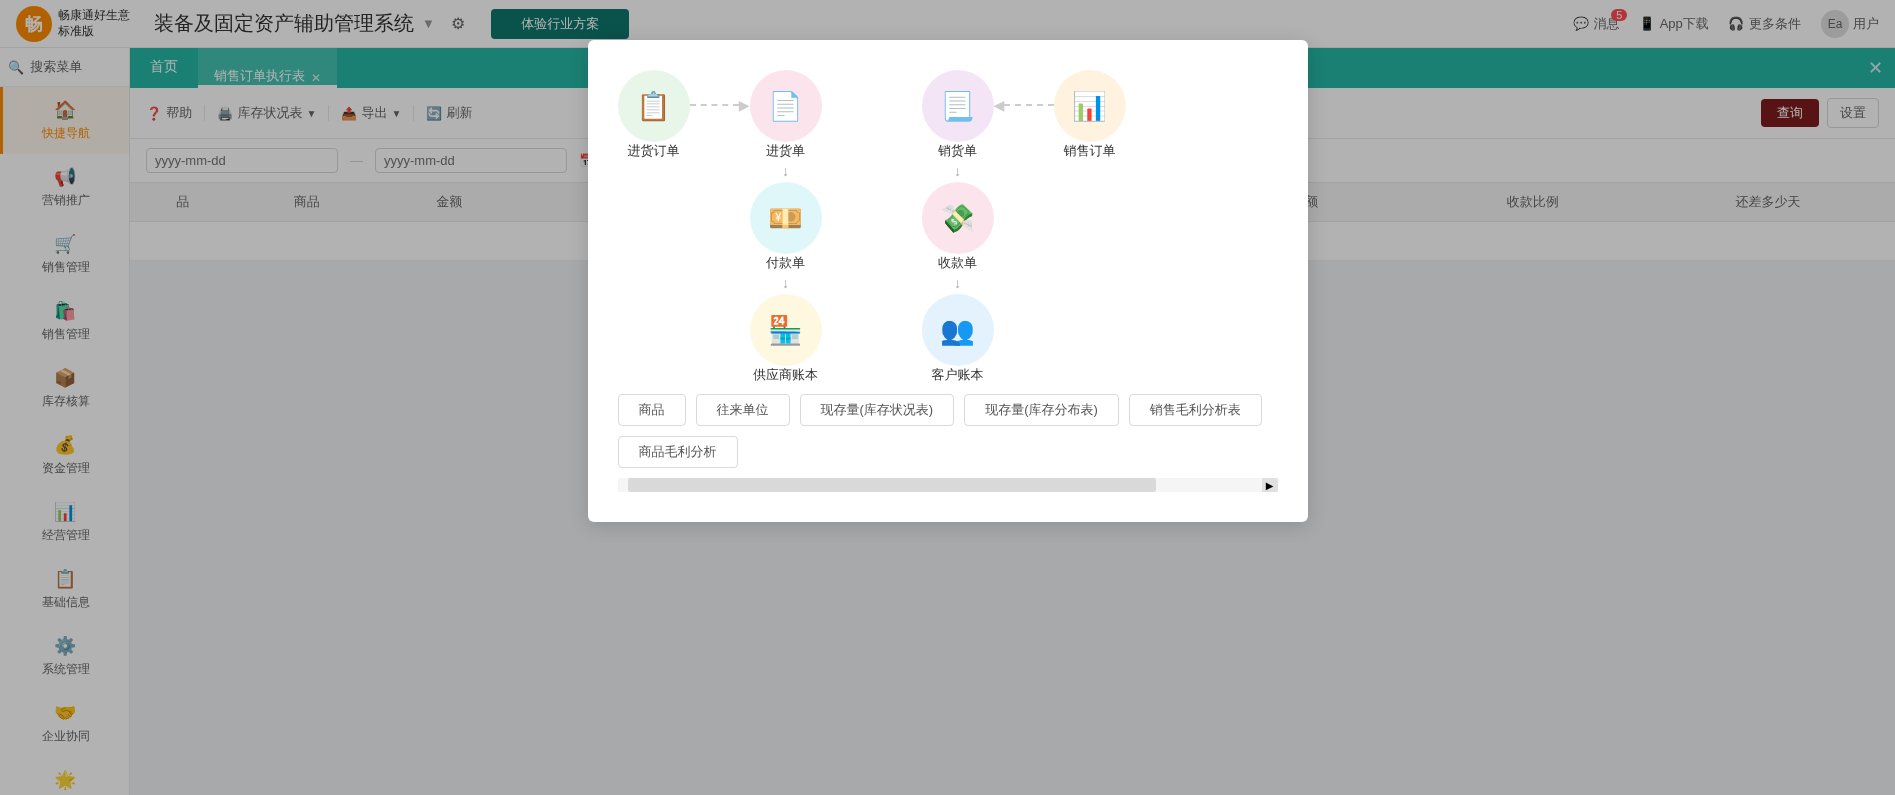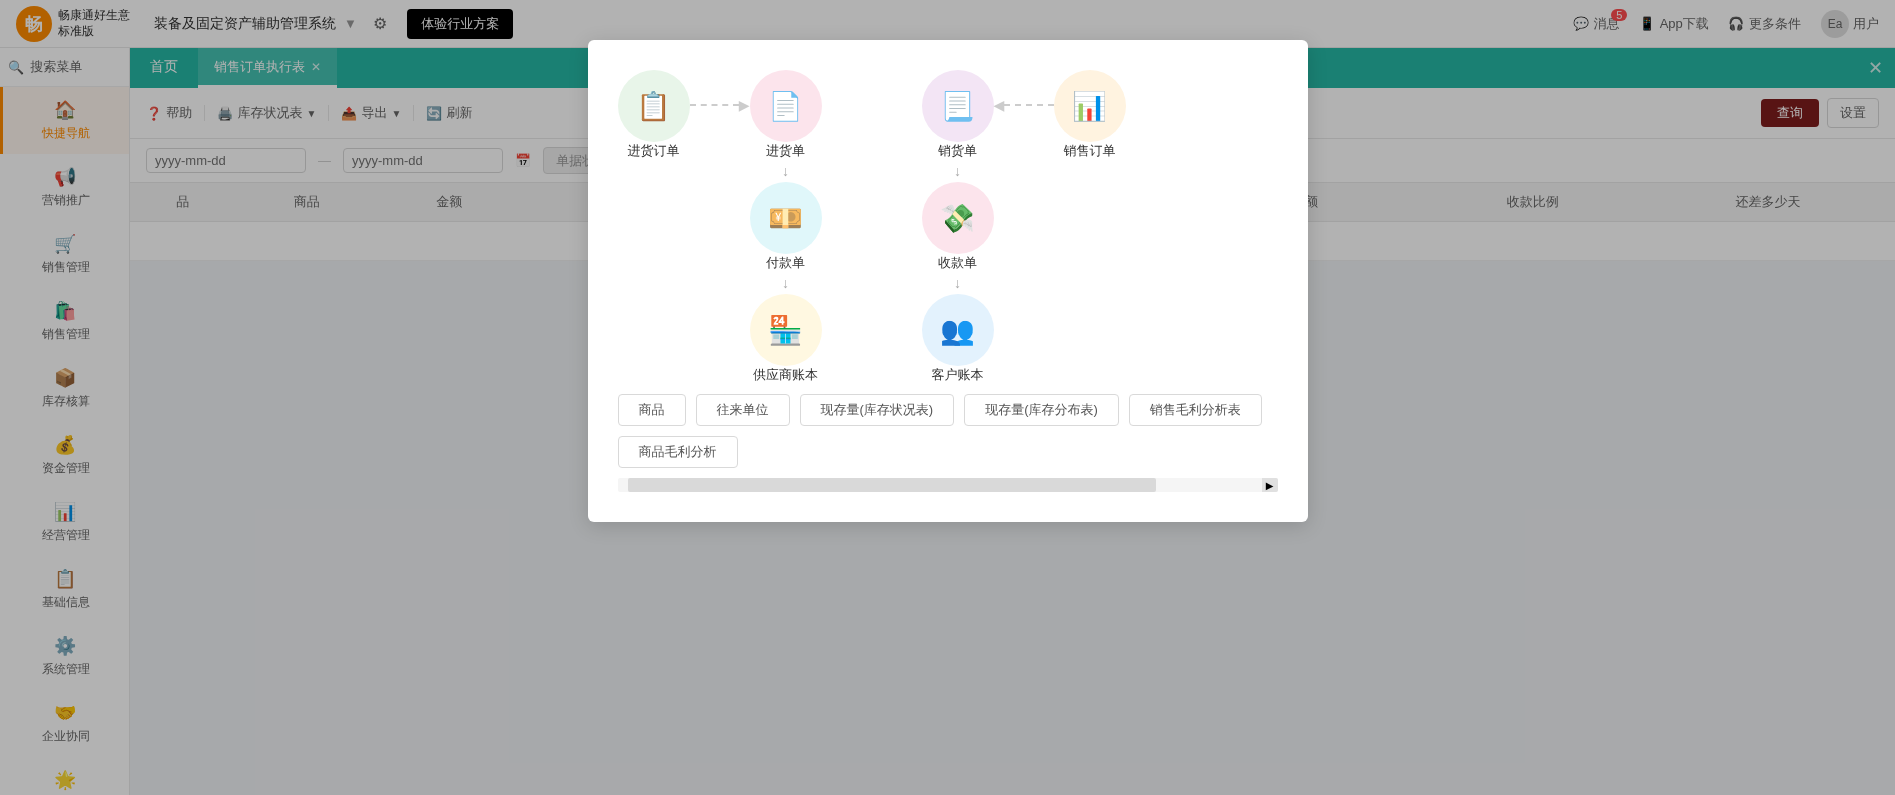--- a/index.html
+++ b/index.html
@@ -11,49 +11,49 @@
     .main-area { display: flex; flex: 1; overflow: hidden; }
     .sidebar { width: 130px; background: #fff; border-right: 1px solid #e8e8e8; flex-shrink: 0; display: flex; flex-direction: column; }
     .content-area { flex: 1; display: flex; flex-direction: column; overflow: hidden; }
     .tab-bar { background: #26b8a5; display: flex; align-items: center; height: 40px; flex-shrink: 0; }
 
     
     .top-bar-left { display: flex; align-items: center; gap: 8px; }
     .logo-area { display: flex; align-items: center; gap: 6px; margin-right: 16px; }
     .logo-icon { width: 36px; height: 36px; background: #ff8c00; border-radius: 50%; display: flex; align-items: center; justify-content: center; color: white; font-size: 18px; font-weight: bold; }
     .logo-text { font-size: 12px; color: #333; line-height: 1.3; }
-    .trial-btn { background: #000000; color: white; border: none; border-radius: 4px; padding: 6px 14px; cursor: pointer; font-size: 13px; margin-left: 12px; }
+    .trial-btn { background: #0f766e; color: white; border: none; border-radius: 4px; padding: 6px 30px; cursor: pointer; font-size: 13px; margin-left: 18px; }
     .top-bar-right { margin-left: auto; display: flex; align-items: center; gap: 20px; }
     .top-bar-action { display: flex; align-items: center; gap: 4px; color: #666; cursor: pointer; font-size: 13px; position: relative; }
     .badge { background: #ff4d4f; color: white; border-radius: 10px; padding: 0 5px; font-size: 11px; position: absolute; top: -6px; right: -8px; min-width: 16px; text-align: center; }
     .user-avatar { width: 28px; height: 28px; background: #e0e0e0; border-radius: 50%; display: flex; align-items: center; justify-content: center; color: #666; font-size: 12px; }
 
     
     .sidebar-search { padding: 10px 8px; border-bottom: 1px solid #f0f0f0; display: flex; align-items: center; gap: 6px; color: #666; cursor: pointer; font-size: 13px; }
     .sidebar-item { padding: 12px 0; display: flex; flex-direction: column; align-items: center; gap: 4px; cursor: pointer; color: #666; font-size: 12px; border-left: 3px solid transparent; }
     .sidebar-item.active { color: #ff8c00; background: #fff7f0; border-left-color: #ff8c00; }
     .sidebar-icon { font-size: 18px; }
 
     
     .tab-home { padding: 12px 20px; color: white; height: 100%; display: flex; align-items: center; cursor: pointer; font-size: 14px; border-bottom: 3px solid transparent; }
-    .tab-item { padding: 16px 16px; color: white; height: 100%; display: flex; align-items: center; gap: 6px; cursor: pointer; background: rgba(255,255,255,0.15); border-bottom: 3px solid #fff; font-size: 13px; }
+    .tab-item { padding: 0 16px; color: white; height: 100%; display: flex; align-items: flex-end; gap: 6px; cursor: pointer; background: rgba(255,255,255,0.15); border-bottom: 3px solid #fff; font-size: 13px; }
     .tab-close { color: rgba(255,255,255,0.8); font-size: 12px; cursor: pointer; }
     .tab-bar-right { margin-left: auto; padding-right: 12px; }
     .close-all-btn { color: white; font-size: 18px; cursor: pointer; opacity: 0.8; }
 
     
     .content-toolbar { background: white; padding: 10px 16px; display: flex; align-items: center; gap: 12px; border-bottom: 1px solid #e8e8e8; flex-shrink: 0; }
     .toolbar-action { display: flex; align-items: center; gap: 4px; color: #666; cursor: pointer; font-size: 13px; }
     .toolbar-divider { width: 1px; height: 16px; background: #e8e8e8; }
     .query-btn { background: #7f1d1d; color: white; border: none; border-radius: 4px; padding: 5px 16px; cursor: pointer; font-size: 13px; }
     .setting-btn { background: white; color: #666; border: 1px solid #d9d9d9; border-radius: 4px; padding: 5px 12px; cursor: pointer; font-size: 13px; }
 
     
     .filter-row { background: white; padding: 8px 16px; display: flex; align-items: center; gap: 12px; border-bottom: 1px solid #e8e8e8; flex-shrink: 0; flex-wrap: wrap; }
-    .filter-input { border: 1px solid #d9d9d9; border-radius: 4px; padding: 4px 8px; font-size: 13px; color: #999; width: 160px; }
+    .filter-input { border: 1px solid #d9d9d9; border-radius: 4px; padding: 4px 8px; font-size: 13px; color: #999; width: 192px; }
     .filter-select { border: 1px solid #d9d9d9; border-radius: 4px; padding: 4px 8px; font-size: 13px; color: #999; min-width: 120px; }
     .more-conditions { color: #26b8a5; font-size: 13px; cursor: pointer; }
 
     
     .table-container { background: white; margin: 0; overflow: auto; }
     .data-table { width: 100%; border-collapse: collapse; font-size: 13px; }
     .data-table th { background: #f5f5f5; padding: 10px 12px; text-align: center; border-bottom: 1px solid #e8e8e8; color: #666; font-weight: normal; white-space: nowrap; }
     .data-table td { padding: 10px 12px; text-align: center; border-bottom: 1px solid #f0f0f0; color: #333; }
     .no-data { text-align: center; padding: 60px; color: #999; font-size: 14px; }
 
@@ -83,21 +83,21 @@
 <div class="app-container">
   <div class="top-bar">
     <div class="top-bar-left">
       <div class="logo-area">
         <div class="logo-icon">畅</div>
         <div class="logo-text">
           <div>畅康通好生意</div>
           <div>标准版</div>
         </div>
       </div>
-      <span style="font-size:14px;color:#333;font-family:Liberation Mono, monospace;">装备及固定资产辅助管理系统</span>
+      <span style="font-size:20px;color:#333;font-family:Liberation Mono, monospace;">装备及固定资产辅助管理系统</span>
       <span style="color:#999;cursor:pointer;">▼</span>
       <span style="color:#666;font-size:16px;margin-left:8px;cursor:pointer;">⚙</span>
       <button class="trial-btn">体验行业方案</button>
     </div>
     <div class="top-bar-right">
       <div class="top-bar-action" style="position:relative;">
         <span>💬</span>
         <span>消息</span>
         <span class="badge">5</span>
       </div>

